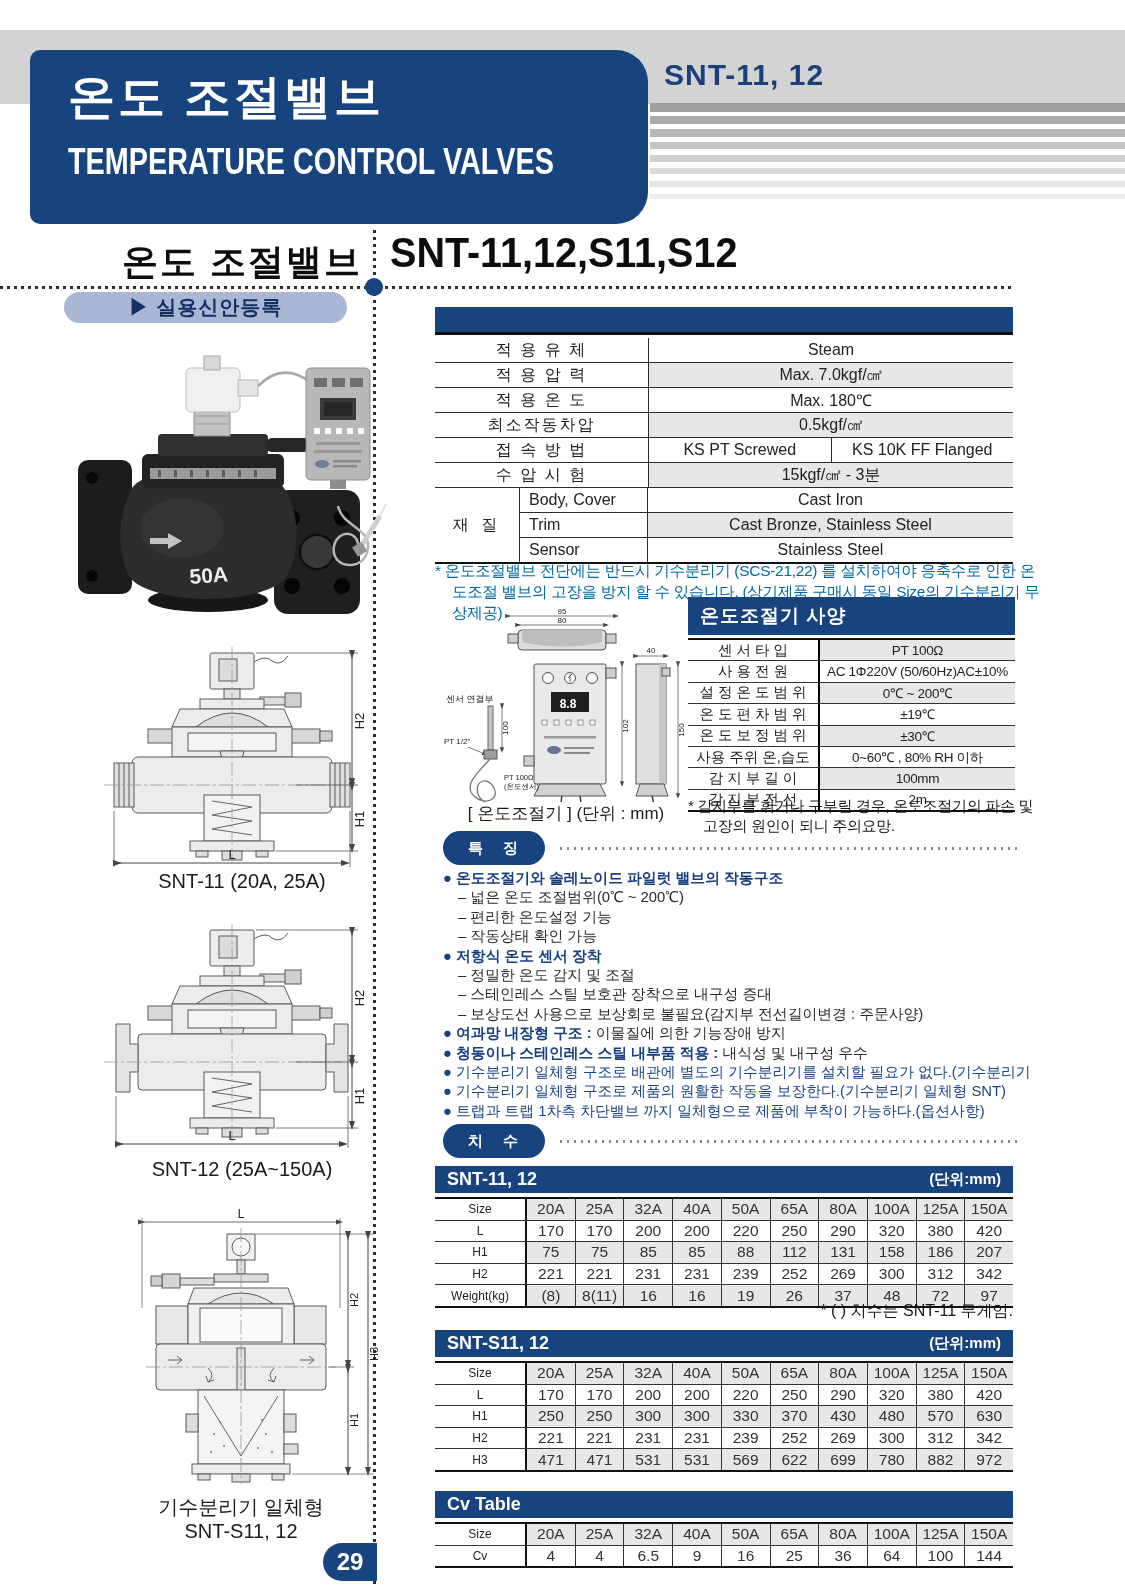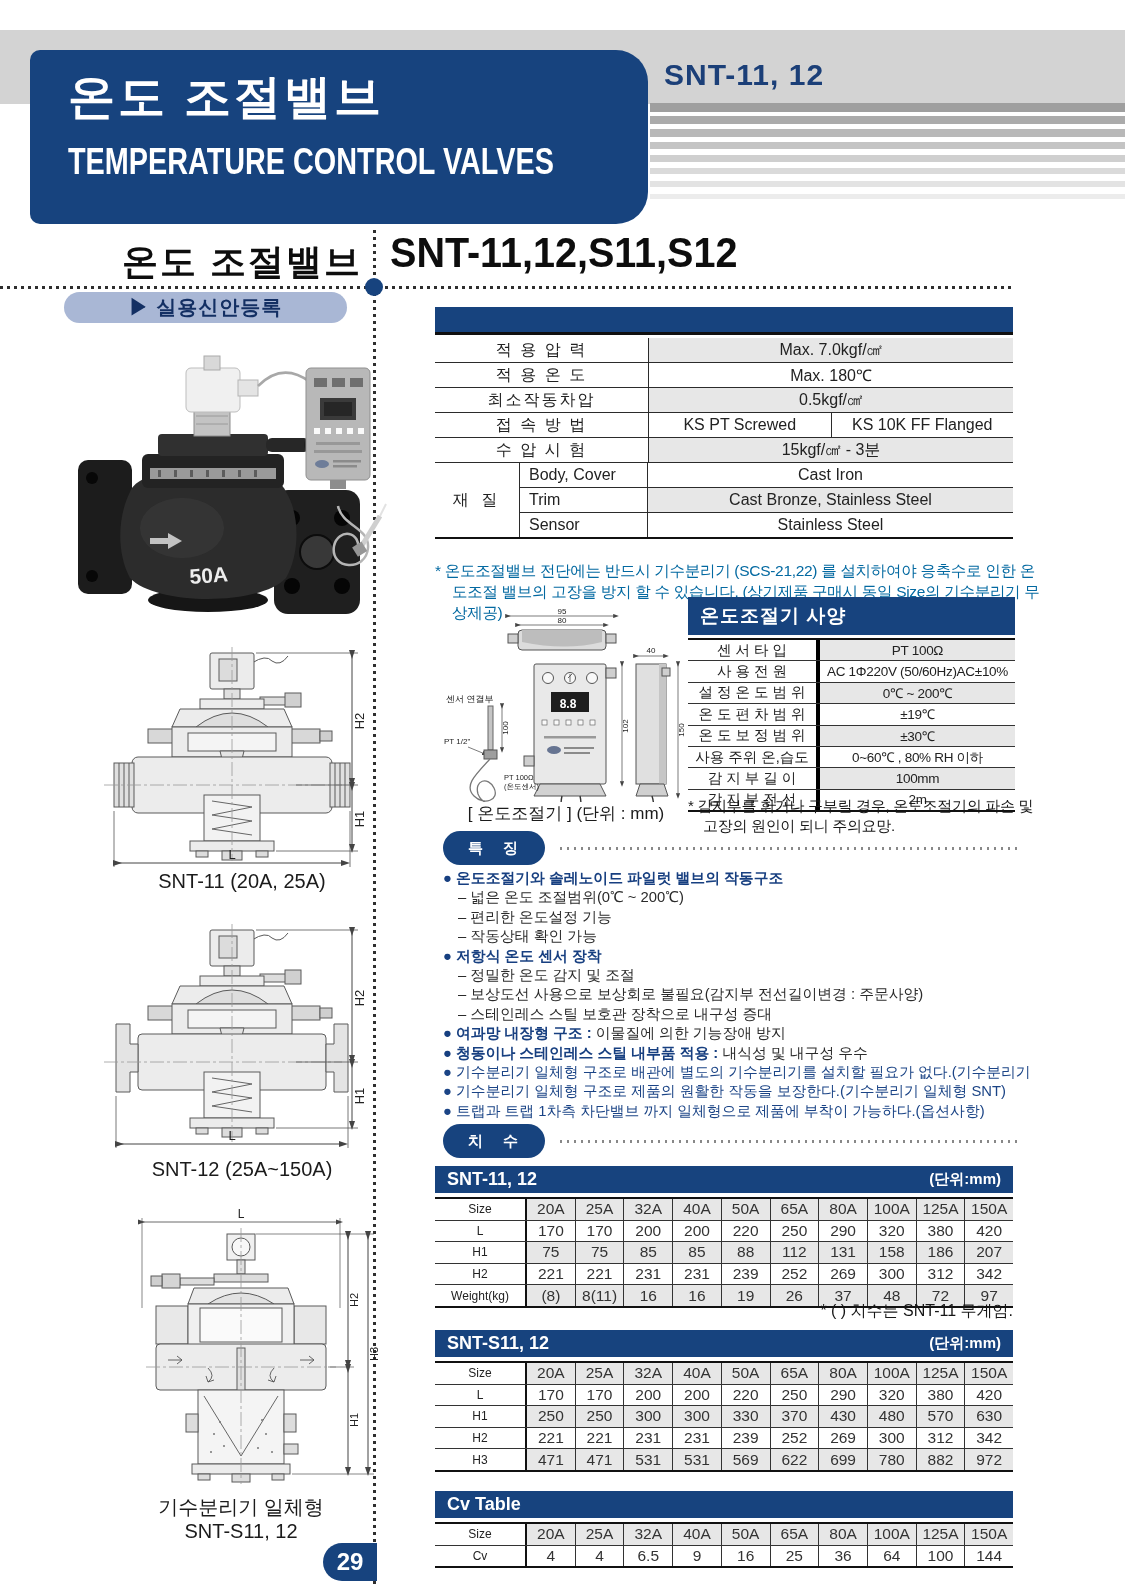--- a/index.html
+++ b/index.html
@@ -52,21 +52,21 @@
   .m-sub{width:128px;border-right:1px solid #2b2b2b;display:flex;align-items:center;padding-left:9px;box-sizing:border-box;}
   #spec-note{left:435px;top:560px;width:592px;font-size:15.5px;line-height:21px;color:#0369a1;
              padding-left:17px;text-indent:-17px;letter-spacing:-0.3px;}
 
   
   #cspec{left:688px;top:597px;width:327px;}
   #cspec .cbar{height:38px;color:#fff;font-weight:bold;font-size:19px;display:flex;align-items:center;padding-left:12px;letter-spacing:1px;}
   #cbody{margin-top:3px;border-top:2px solid #111;border-bottom:2px solid #111;}
   .crow{display:flex;height:20.4px;font-size:14.5px;border-bottom:1px solid #333;}
   .crow:last-of-type{border-bottom:none;}
-  .clab{width:132px;border-right:4px solid #000000;display:flex;align-items:center;justify-content:center;box-sizing:border-box;}
+  .clab{width:132px;border-right:2px solid #000000;display:flex;align-items:center;justify-content:center;box-sizing:border-box;}
   .cval{flex:1;display:flex;align-items:center;justify-content:center;font-size:13.5px;letter-spacing:-0.3px;}
   .crow:nth-of-type(odd) .cval{background:#e7e7e7;}
   #cnote{left:688px;top:796px;width:340px;font-size:15px;line-height:20px;color:#161616;padding-left:15px;text-indent:-15px;letter-spacing:-0.3px;}
 
   
   .pillbadge{background:#17437e;color:#fff;font-weight:bold;font-size:15px;letter-spacing:8px;
              display:flex;align-items:center;justify-content:center;border-radius:17px;padding-left:6px;box-sizing:border-box;}
   #feat-badge{left:443px;top:831px;width:102px;height:34px;}
   #dim-badge{left:443px;top:1124px;width:102px;height:34px;}
   .leader{height:3px;background:repeating-linear-gradient(to right,#888 0 2px,transparent 2px 7px);}
@@ -378,20 +378,24 @@
     <text x="262" y="212" font-size="11" fill="#222" text-anchor="middle" transform="rotate(-90 262 212)">H1</text>
     <text x="282" y="146" font-size="11" fill="#222" text-anchor="middle" transform="rotate(-90 282 146)">H3</text>
   </svg>
   <div class="abs cap" style="left:96px;top:1494px;width:290px;">기수분리기 일체형</div>
   <div class="abs cap" style="left:96px;top:1520px;width:290px;">SNT-S11, 12</div>
 
   <div id="spec" class="abs">
     <div class="bar navybar"></div>
     <div id="spec-body">
       <div class="s-row">
+        <div class="s-lab">적 용  유 체</div>
+        <div class="s-val">Steam</div>
+      </div>
+      <div class="s-row">
         <div class="s-lab">적 용  압 력</div>
         <div class="s-val gray">Max. 7.0kgf/㎠</div>
       </div>
       <div class="s-row">
         <div class="s-lab">적 용  온 도</div>
         <div class="s-val">Max. 180℃</div>
       </div>
       <div class="s-row">
         <div class="s-lab">최소작동차압</div>
         <div class="s-val gray">0.5kgf/㎠</div>
@@ -542,22 +546,22 @@
 
   <div id="feat-badge" class="abs pillbadge">특 징</div>
   <div id="leader1" class="abs leader"></div>
   <div id="features" class="abs">
     <div class="fl"><span class="fb">● 온도조절기와 솔레노이드 파일럿 밸브의 작동구조</span></div>
     <div class="fl f-s"><span class="fr">– 넓은 온도 조절범위(0℃ ~ 200℃)</span></div>
     <div class="fl f-s"><span class="fr">– 편리한 온도설정 기능</span></div>
     <div class="fl f-s"><span class="fr">– 작동상태 확인 가능</span></div>
     <div class="fl"><span class="fb">● 저항식 온도 센서 장착</span></div>
     <div class="fl f-s"><span class="fr">– 정밀한 온도 감지 및 조절</span></div>
+    <div class="fl f-s"><span class="fr">– 스테인레스 스틸 보호관 장착으로 내구성 증대</span></div>
     <div class="fl f-s"><span class="fr">– 보상도선 사용으로 보상회로 불필요(감지부 전선길이변경 : 주문사양)</span></div>
-    <div class="fl f-s"><span class="fr">– 스테인레스 스틸 보호관 장착으로 내구성 증대</span></div>
     <div class="fl"><span class="fb">● 여과망 내장형 구조 : </span><span class="fr">이물질에 의한 기능장애 방지</span></div>
     <div class="fl"><span class="fb">● 청동이나 스테인레스 스틸 내부품 적용 : </span><span class="fr">내식성 및 내구성 우수</span></div>
     <div class="fl"><span class="f-p">● 기수분리기 일체형 구조로 배관에 별도의 기수분리기를 설치할 필요가 없다.(기수분리기 일체형 SNT)</span></div>
     <div class="fl"><span class="f-p">● 기수분리기 일체형 구조로 제품의 원활한 작동을 보장한다.(기수분리기 일체형 SNT)</span></div>
     <div class="fl"><span class="f-p">● 트랩과 트랩 1차측 차단밸브 까지 일체형으로 제품에 부착이 가능하다.(옵션사항)</span></div>
   </div>
 
   <div id="dim-badge" class="abs pillbadge">치 수</div>
   <div id="leader2" class="abs leader"></div>
 

